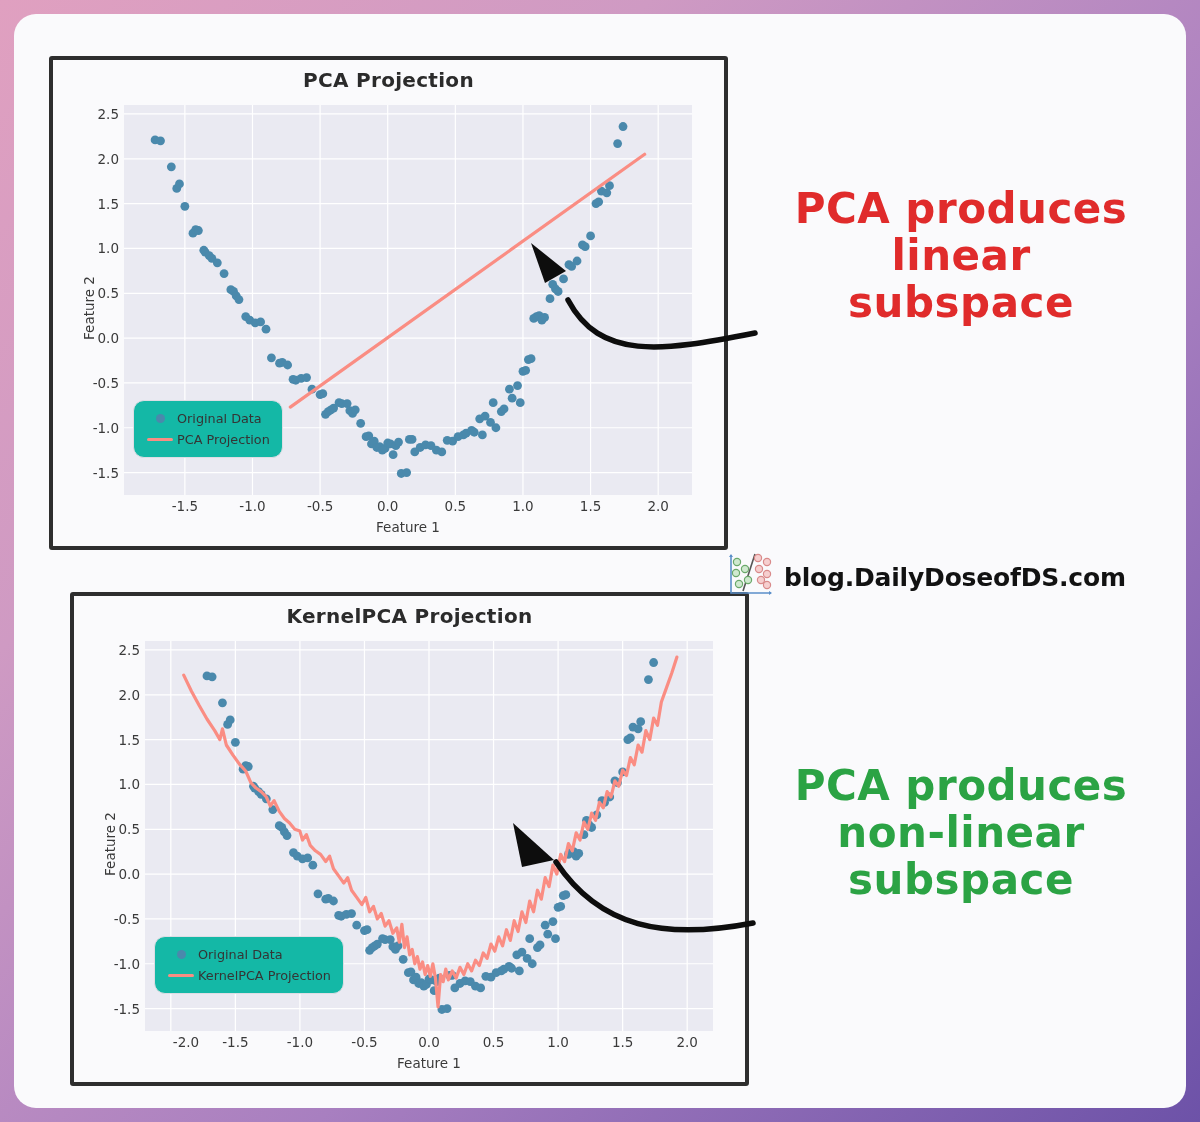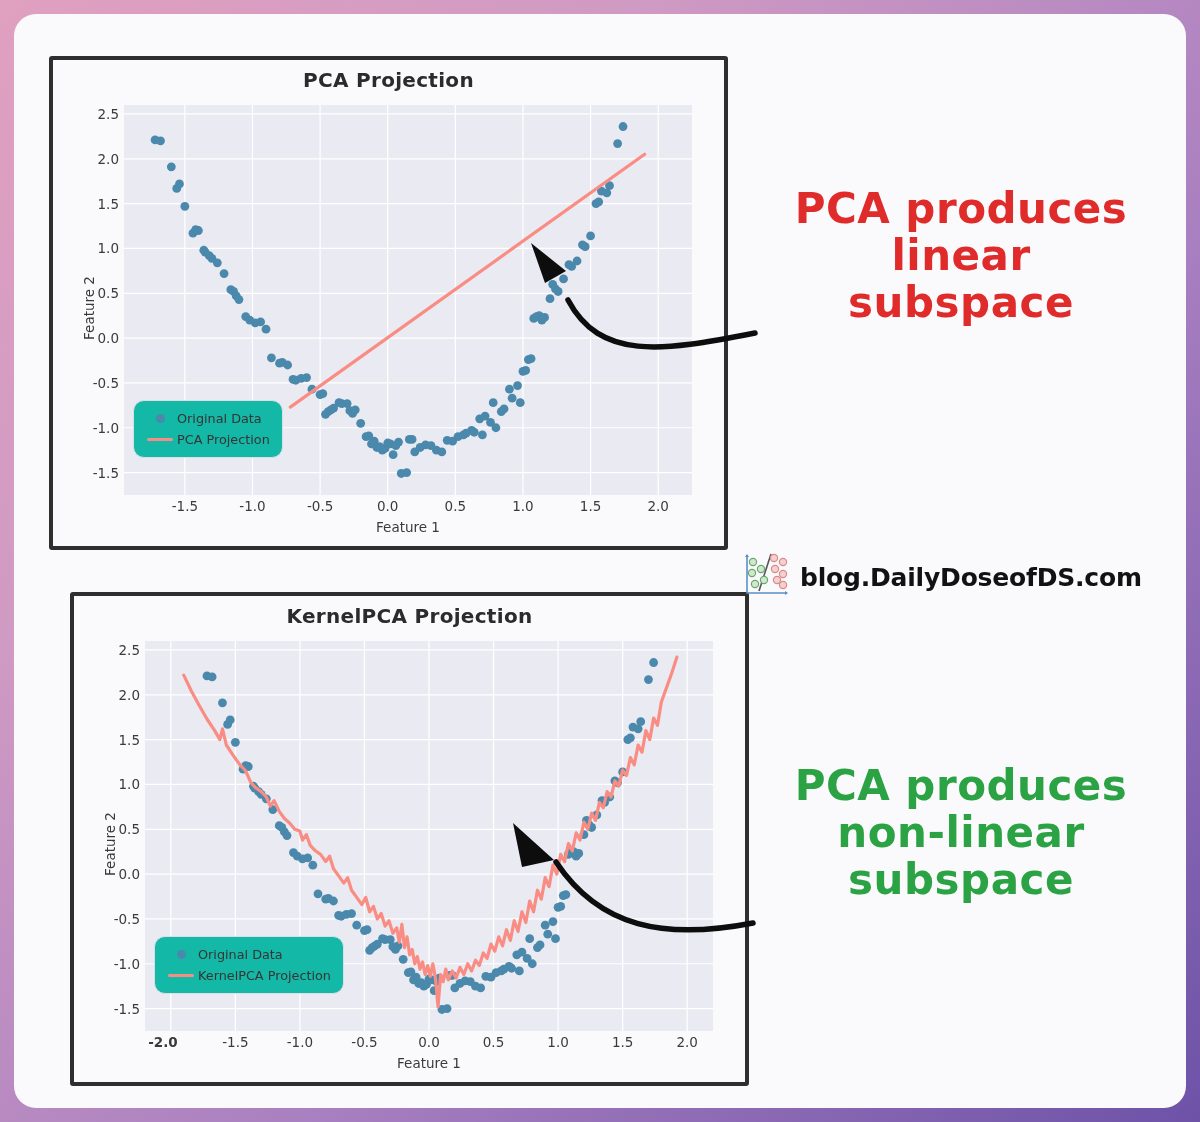--- a/index.html
+++ b/index.html
@@ -101,21 +101,21 @@
     text-align: center;
     letter-spacing: .5px;
   }
   #annot-red   { left: 742px; top: 185px; width: 438px; color: #e02b2b; }
   #annot-green { left: 742px; top: 762px; width: 438px; color: #2ba344; }
 
   #arrows { position: absolute; left: 0; top: 0; width: 1200px; height: 1122px; pointer-events: none; }
 
   
   #watermark {
-    position: absolute; left: 728px; top: 538px;
+    position: absolute; left: 712px; top: 538px;
     display: flex; align-items: center; gap: 10px;
   }
   #watermark .wm-text {
     font-size: 25px; font-weight: bold; color: #121212;
     letter-spacing: -.2px;
   }
 </style>
 </head>
 <body>
 
@@ -445,21 +445,21 @@
           <circle cx="485.3818181818182" cy="96.82758620689651" r="4.4" class="dot"></circle>
           <circle cx="487.9636363636364" cy="86.0689655172414" r="4.4" class="dot"></circle>
           <circle cx="493.1272727272727" cy="87.86206896551721" r="4.4" class="dot"></circle>
           <circle cx="495.70909090909083" cy="80.68965517241372" r="4.4" class="dot"></circle>
           <circle cx="503.45454545454544" cy="38.55172413793099" r="4.4" class="dot"></circle>
           <circle cx="508.6181818181818" cy="21.51724137931035" r="4.4" class="dot"></circle>
           <polyline points="38.727272727272755,34.06896551724134 46.47272727272728,50.20689655172407 54.21818181818183,64.55172413793105 61.96363636363638,78 69.70909090909095,89.65517241379308 74.87272727272727,98.62068965517238 77.45454545454547,87.86206896551721 81.32727272727273,104 87.7818181818182,113.86206896551721 94.23636363636366,122.82758620689651 100.6909090909091,129.99999999999994 105.85454545454549,141.65517241379308 111.01818181818183,147.03448275862067 116.18181818181819,150.6206896551724 121.34545454545456,156 125.21818181818183,164.9655172413793 129.0909090909091,159.58620689655172 134.25454545454548,170.34482758620686 139.4181818181818,177.51724137931032 144.5818181818182,182 149.74545454545455,188.2758620689655 154.90909090909093,190.06896551724137 157.4909090909091,199.03448275862067 161.36363636363637,193.6551724137931 165.23636363636365,204.41379310344828 170.40000000000003,209.79310344827587 175.5636363636364,213.37931034482756 180.72727272727272,220.551724137931 184.6,215.17241379310346 188.4727272727273,227.72413793103448 193.63636363636365,234.8965517241379 198.79999999999998,242.06896551724137 202.67272727272731,236.68965517241378 206.54545454545456,249.24137931034483 211.70909090909092,256.41379310344826 216.87272727272727,263.58620689655174 220.74545454545455,256.41379310344826 224.61818181818182,270.7586206896552 228.4909090909091,265.37931034482756 232.36363636363637,277.9310344827586 236.23636363636362,272.55172413793105 240.10909090909092,285.1034482758621 243.9818181818182,279.7241379310345 247.85454545454544,292.2758620689655 251.72727272727272,286.8965517241379 254.3090909090909,301.2413793103448 256.8909090909091,283.3103448275862 259.4727272727273,306.6206896551724 262.05454545454546,295.8620689655172 264.6363636363636,313.7931034482759 267.21818181818185,308.41379310344826 269.8,322.7586206896552 272.3818181818182,315.58620689655174 274.9636363636364,328.13793103448273 277.54545454545456,320.9655172413793 280.1272727272727,333.51724137931035 282.70909090909095,324.55172413793105 285.29090909090905,335.31034482758616 287.8727272727272,322.7586206896552 290.45454545454544,337.10344827586204 293.0363636363636,365.7931034482759 295.61818181818177,333.51724137931035 298.2,340.6896551724138 300.78181818181815,328.13793103448273 303.3636363636364,338.8965517241379 307.23636363636365,329.9310344827586 311.1090909090909,337.10344827586204 314.9818181818182,326.34482758620686 318.8545454545455,333.51724137931035 322.7272727272727,322.7586206896552 326.59999999999997,329.9310344827586 330.47272727272724,319.17241379310343 334.3454545454545,324.55172413793105 338.21818181818185,312 342.0909090909091,317.37931034482756 345.9636363636364,303.0344827586207 349.8363636363636,310.2068965517241 353.7090909090909,295.8620689655172 357.58181818181816,304.8275862068965 361.45454545454544,288.6896551724138 365.3272727272727,299.44827586206895 369.2,279.7241379310345 373.0727272727272,290.48275862068965 376.94545454545454,270.7586206896552 380.8181818181818,281.51724137931035 384.69090909090914,260 388.56363636363636,270.7586206896552 392.4363636363636,249.24137931034483 396.3090909090909,258.2068965517241 400.18181818181813,236.68965517241378 404.05454545454546,245.6551724137931 407.9272727272727,224.13793103448273 411.8,233.10344827586206 415.6727272727273,213.37931034482756 419.5454545454545,220.551724137931 423.41818181818184,202.6206896551724 427.2909090909091,209.79310344827587 431.16363636363633,191.86206896551724 435.0363636363636,199.03448275862067 438.9090909090909,181.10344827586206 442.78181818181815,188.2758620689655 446.65454545454537,172.1379310344827 450.52727272727276,179.31034482758616 454.40000000000003,161.37931034482756 458.27272727272725,166.75862068965512 462.1454545454545,150.6206896551724 466.0181818181818,156 469.8909090909091,139.8620689655172 473.7636363636363,145.24137931034483 477.63636363636357,129.10344827586204 481.50909090909096,134.48275862068962 485.3818181818182,116.55172413793105 489.25454545454545,123.72413793103448 493.1272727272727,104 497,111.17241379310337 500.8727272727272,89.65517241379308 504.7454545454545,98.62068965517238 508.6181818181818,77.10344827586204 512.4909090909091,84.27586206896547 516.3636363636364,60.9655172413793 521.5272727272727,46.620689655172384 526.690909090909,32.275862068965466 531.8545454545454,16.137931034482733" class="proj-line"></polyline>
         </svg>
     </div>
     <div class="xtick-wrap" id="xtick-wrap-1">
-        <div class="xtick" style="left: 18px; font-weight: bold;">-2.0</div>
+        <div class="xtick" style="left: 41px;">-2.0</div>
         <div class="xtick" style="left: 90.3636px;">-1.5</div>
         <div class="xtick" style="left: 154.909px;">-1.0</div>
         <div class="xtick" style="left: 219.455px;">-0.5</div>
         <div class="xtick" style="left: 284px;">0.0</div>
         <div class="xtick" style="left: 348.545px;">0.5</div>
         <div class="xtick" style="left: 413.091px;">1.0</div>
         <div class="xtick" style="left: 477.636px;">1.5</div>
         <div class="xtick" style="left: 542.182px;">2.0</div>
       </div>
     <div class="axis-label-x">Feature 1</div>

